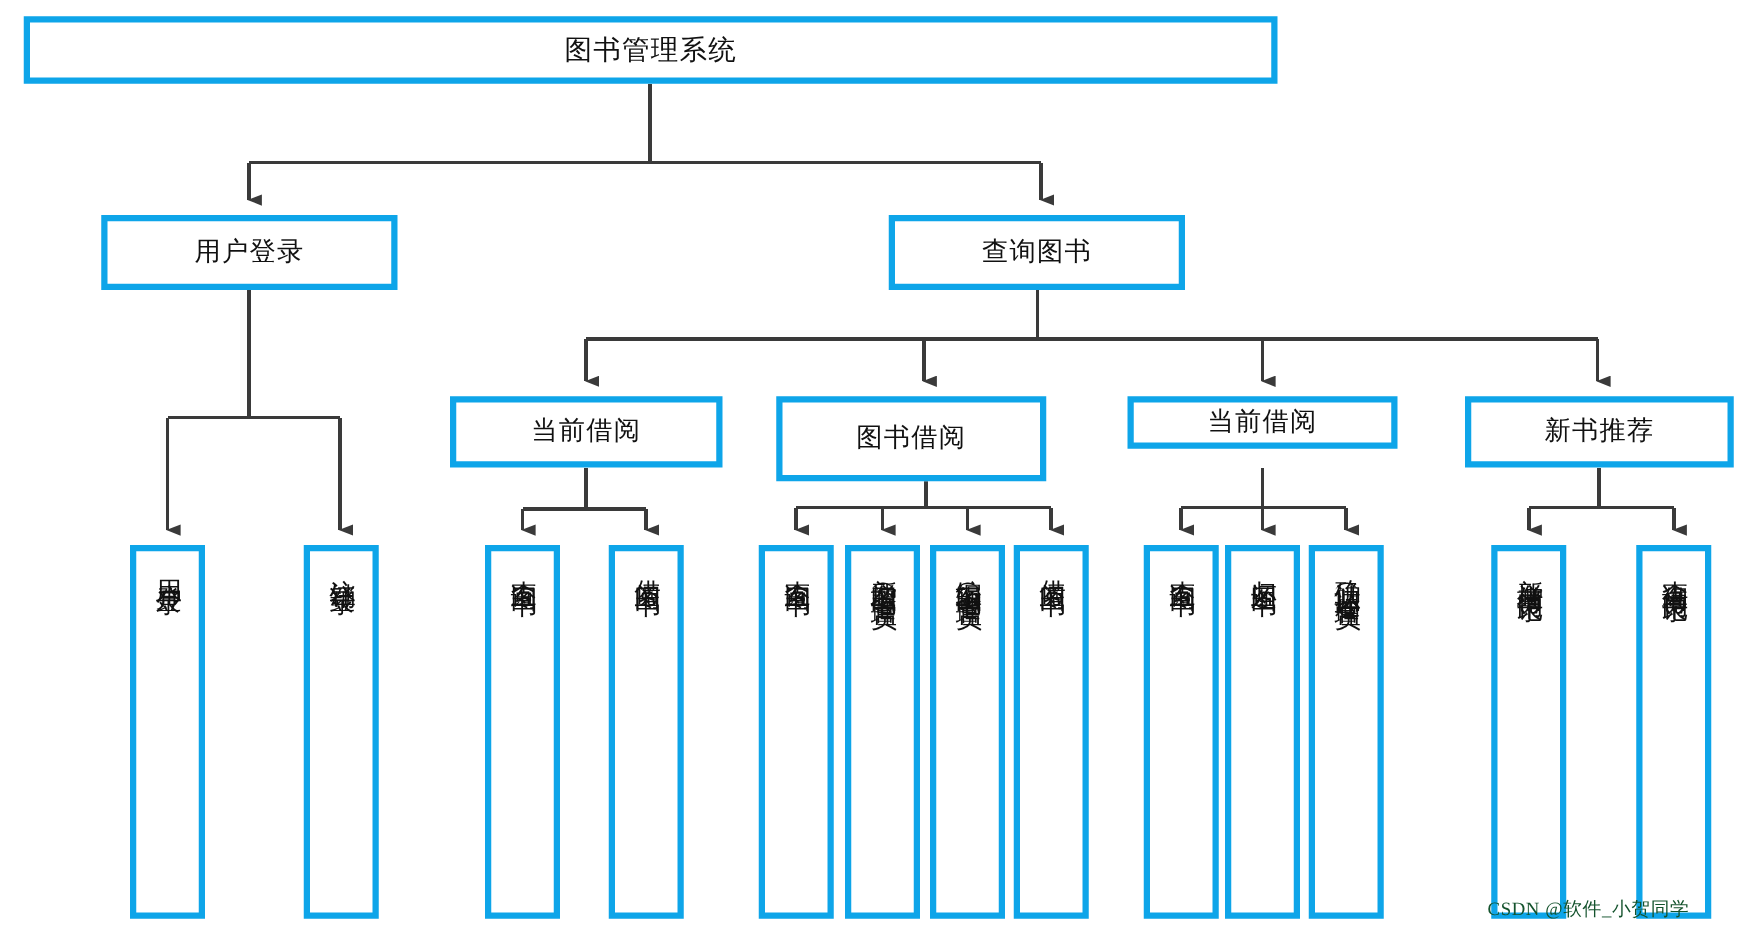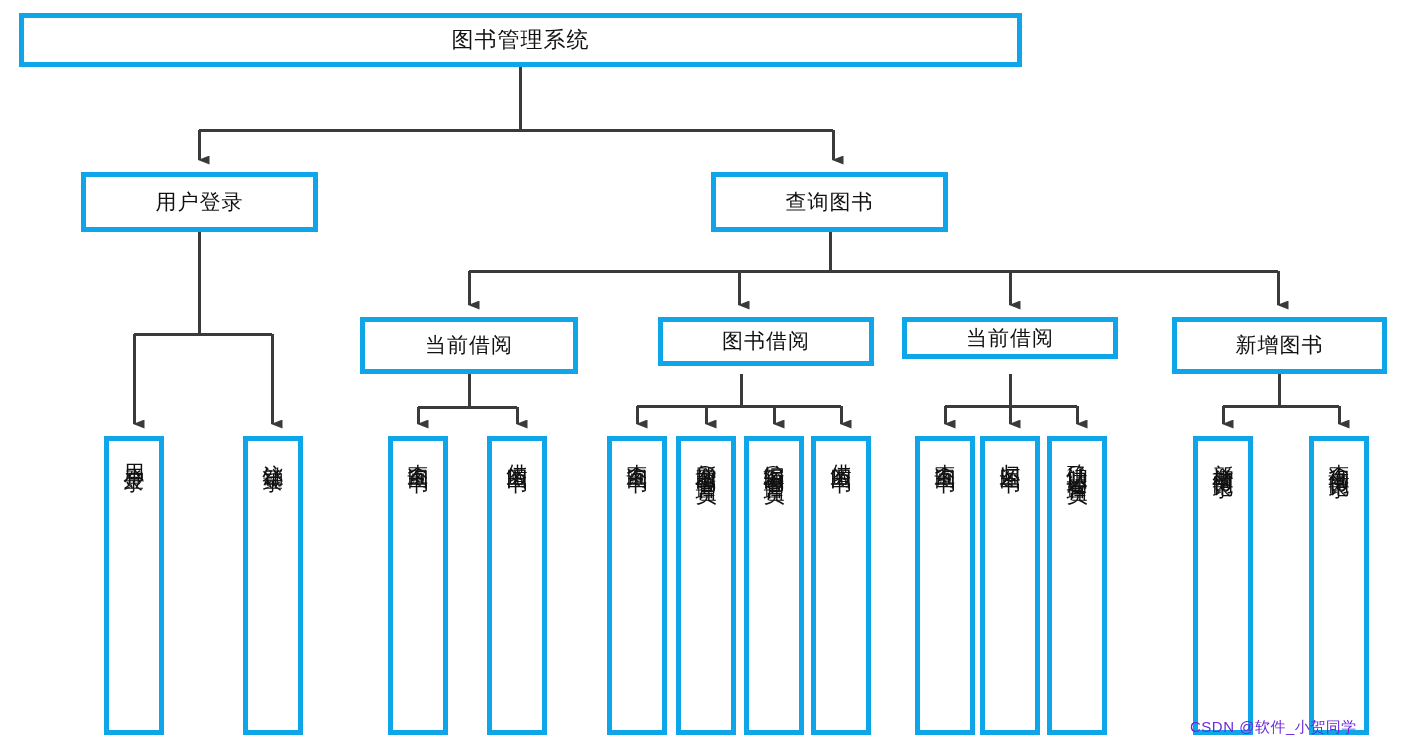--- a/index.html
+++ b/index.html
@@ -47,24 +47,25 @@
     text-orientation:upright;
     font-size:21px;
     line-height:1.05;
     letter-spacing:3px;
     max-height:100%;
   }
 
   .watermark{
     position:absolute;
     font-size:15px;
-    color:#6d28d9;
+    color:#14532d;
     letter-spacing:0.5px;
     white-space:nowrap;
     user-select:none;
+    font-family:Liberation Serif, serif;
   }
 </style>
 </head>
 <body>
 
 <svg id="diagram" width="1405" height="747" viewBox="0 0 1405 747" xmlns="http://www.w3.org/2000/svg">
   <defs>
     <marker id="arw" markerWidth="10" markerHeight="12" refX="4.5" refY="10.5" orient="auto" markerUnits="userSpaceOnUse">
       <path d="M0,0 L9,0 L4.5,11.5 Z" fill="#3a3a3a"></path>
     </marker>
@@ -120,28 +121,28 @@
 <div class="node horiz" style="left:81px;top:172px;width:237px;height:60px;">
   <span class="lbl">用户登录</span>
 </div>
 <div class="node horiz" style="left:711px;top:172px;width:237px;height:60px;">
   <span class="lbl">查询图书</span>
 </div>
 
 <div class="node horiz" style="left:360px;top:317px;width:218px;height:57px;">
   <span class="lbl">当前借阅</span>
 </div>
-<div class="node horiz" style="left:658px;top:317px;width:216px;height:49px;">
+<div class="node horiz" style="left:621px;top:317px;width:216px;height:68px;">
   <span class="lbl">图书借阅</span>
 </div>
 <div class="node horiz" style="left:902px;top:317px;width:216px;height:42px;">
   <span class="lbl">当前借阅</span>
 </div>
 <div class="node horiz" style="left:1172px;top:317px;width:215px;height:57px;">
-  <span class="lbl">新增图书</span>
+  <span class="lbl">新书推荐</span>
 </div>
 
 <div class="node vert" style="left:104px;top:436px;width:60px;height:299px;">
   <span class="lbl">用户登录</span>
 </div>
 <div class="node vert" style="left:243px;top:436px;width:60px;height:299px;">
   <span class="lbl">注销登录</span>
 </div>
 
 <div class="node vert" style="left:388px;top:436px;width:60px;height:299px;">

